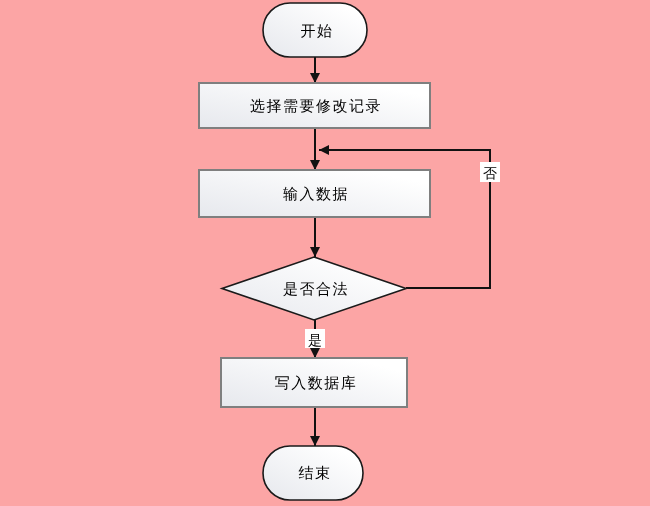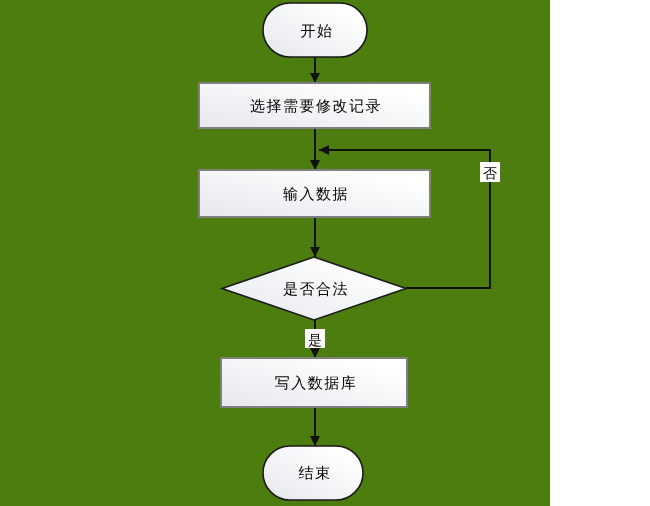--- a/index.html
+++ b/index.html
@@ -3,23 +3,23 @@
 <meta charset="utf-8">
 <style>
   html, body {
     margin: 0;
     padding: 0;
     background: #ffffff;
     font-family: "Liberation Sans", sans-serif;
   }
   .canvas {
     position: relative;
-    width: 550px;
+    width: 650px;
     height: 506px;
-    background: #4d7c0f;
+    background: #fca5a5;
     overflow: hidden;
   }
   svg { display: block; }
   .node-label {
     font-family: "Liberation Sans", sans-serif;
     font-size: 15px;
     fill: #000000;
     letter-spacing: 1.5px;
     text-anchor: middle;
   }

